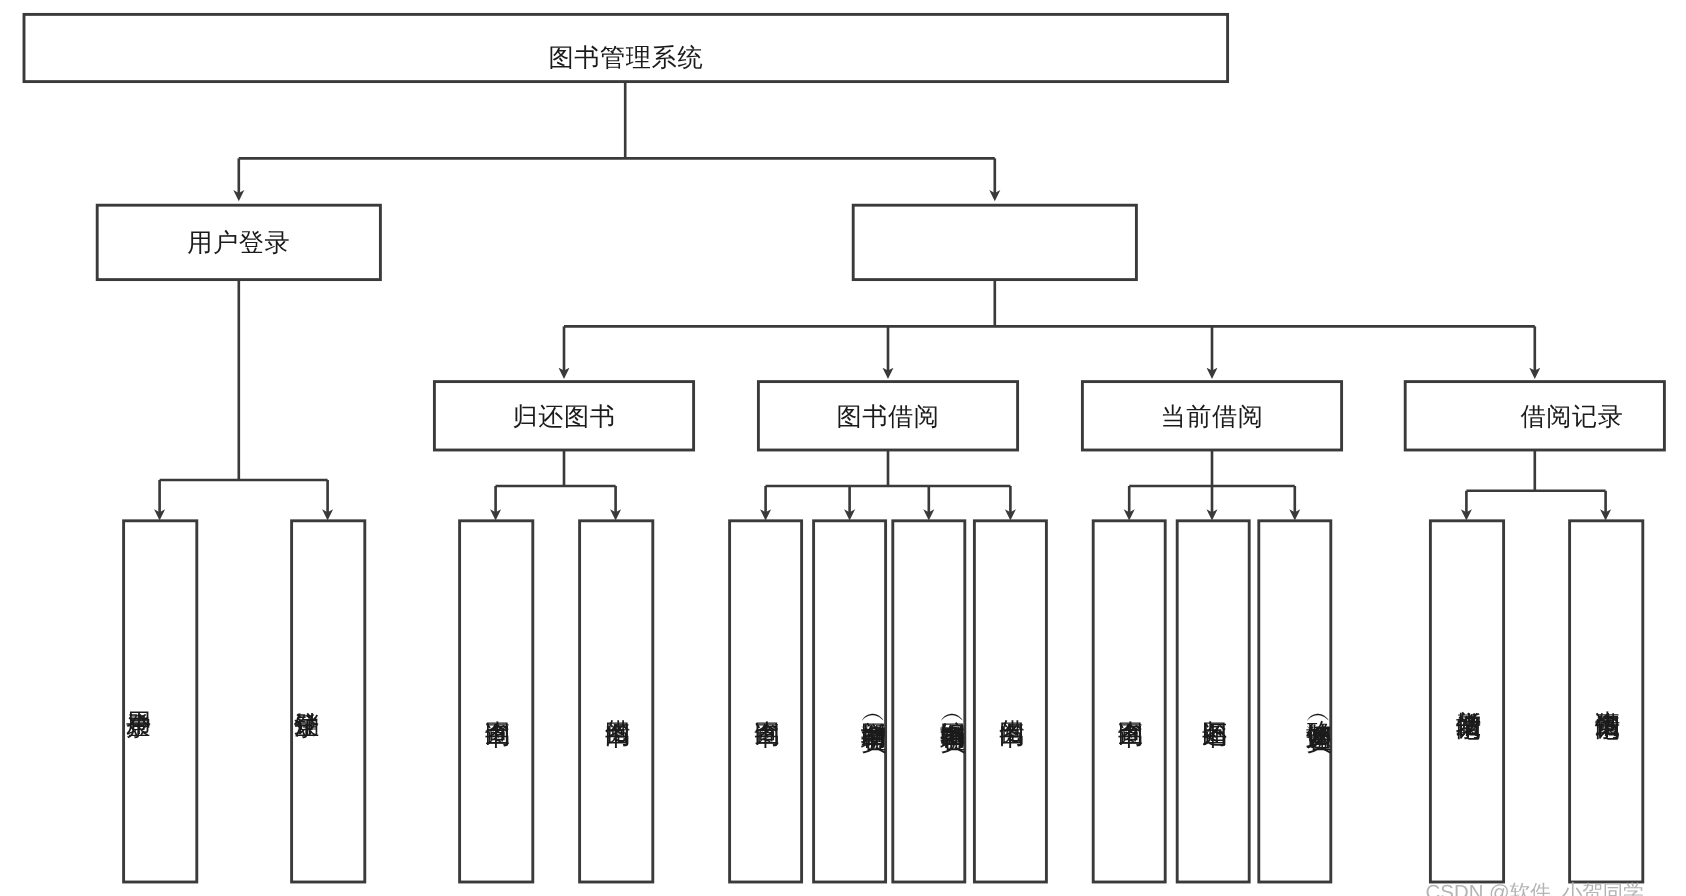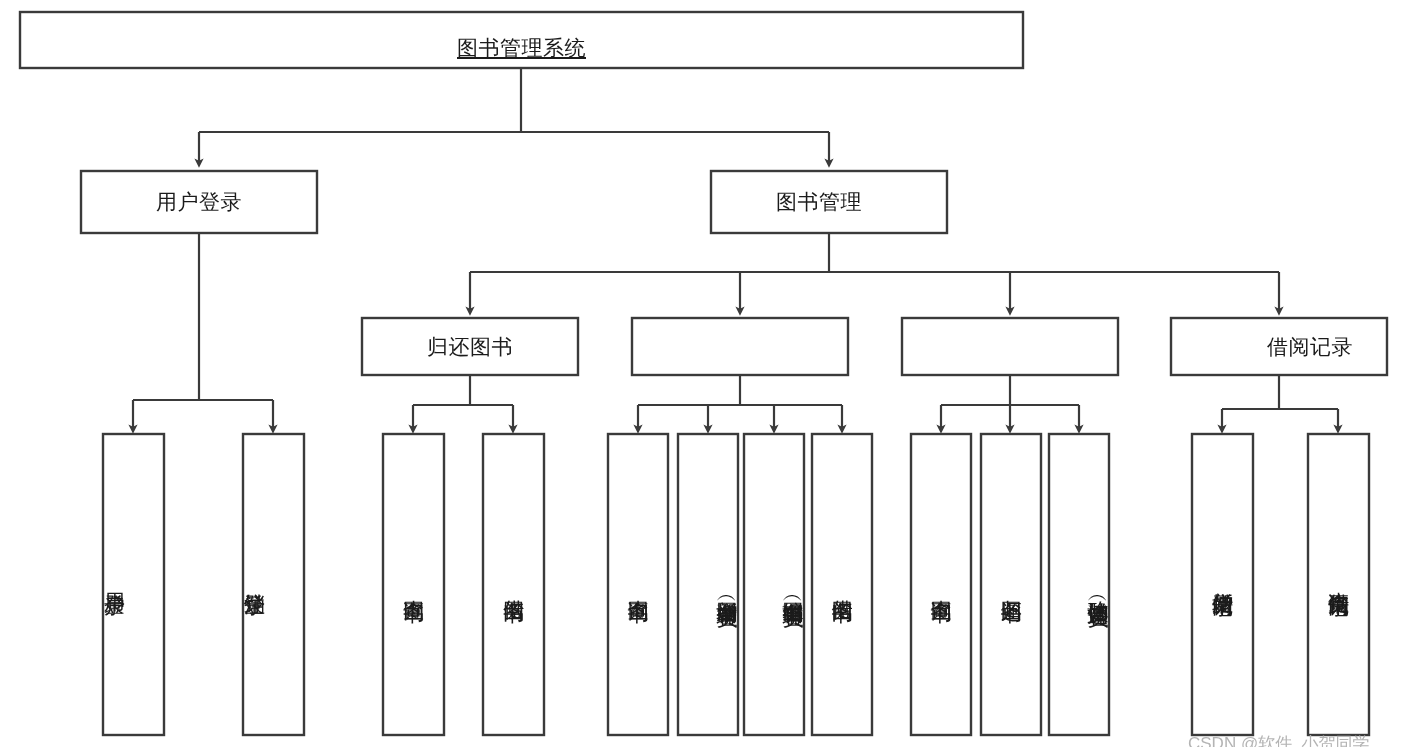--- a/index.html
+++ b/index.html
@@ -157,26 +157,27 @@
     <rect class="node-box" x="812" y="434" width="60" height="301"></rect>
 
     <rect class="node-box" x="911" y="434" width="60" height="301"></rect>
     <rect class="node-box" x="981" y="434" width="60" height="301"></rect>
     <rect class="node-box" x="1049" y="434" width="60" height="301"></rect>
 
     <rect class="node-box" x="1192" y="434" width="61" height="301"></rect>
     <rect class="node-box" x="1308" y="434" width="61" height="301"></rect>
   </svg>
 
-  <div class="label-h" style="left:20px; top:12px; width:1003px; height:72px;text-decoration:underline;">图书管理系统</div>
+  <div class="label-h" style="left:20px; top:12px; width:1003px; height:72px;">图书管理系统</div>
 
   <div class="label-h" style="left:81px; top:171px; width:236px; height:62px;">用户登录</div>
-  <div class="label-h" style="left:711px; top:171px; width:216px; height:62px;">图书管理</div>
 
   <div class="label-h" style="left:362px; top:318px; width:216px; height:57px;">归还图书</div>
+  <div class="label-h" style="left:632px; top:318px; width:216px; height:57px;">图书借阅</div>
+  <div class="label-h" style="left:902px; top:318px; width:216px; height:57px;">当前借阅</div>
   <div class="label-h" style="left:1171px; top:318px; width:216px; height:57px;padding-left:31px;">借阅记录</div>
 
   <div class="label-v bottom-anchor" style="left:103px; top:434px; width:61px; height:287px;">用户登录</div>
   <div class="label-v bottom-anchor" style="left:243px; top:434px; width:61px; height:287px;">注销登录</div>
 
   <div class="label-v center-anchor" style="left:383px; top:434px; width:61px; height:301px;">查询图书</div>
   <div class="label-v center-anchor" style="left:483px; top:434px; width:61px; height:301px;">借阅图书</div>
 
   <div class="label-v center-anchor" style="left:608px; top:434px; width:60px; height:301px;">查询图书</div>
   <div class="label-v" style="left:678px; top:441px; width:60px; height:294px;">新增图书（管理员）</div>

